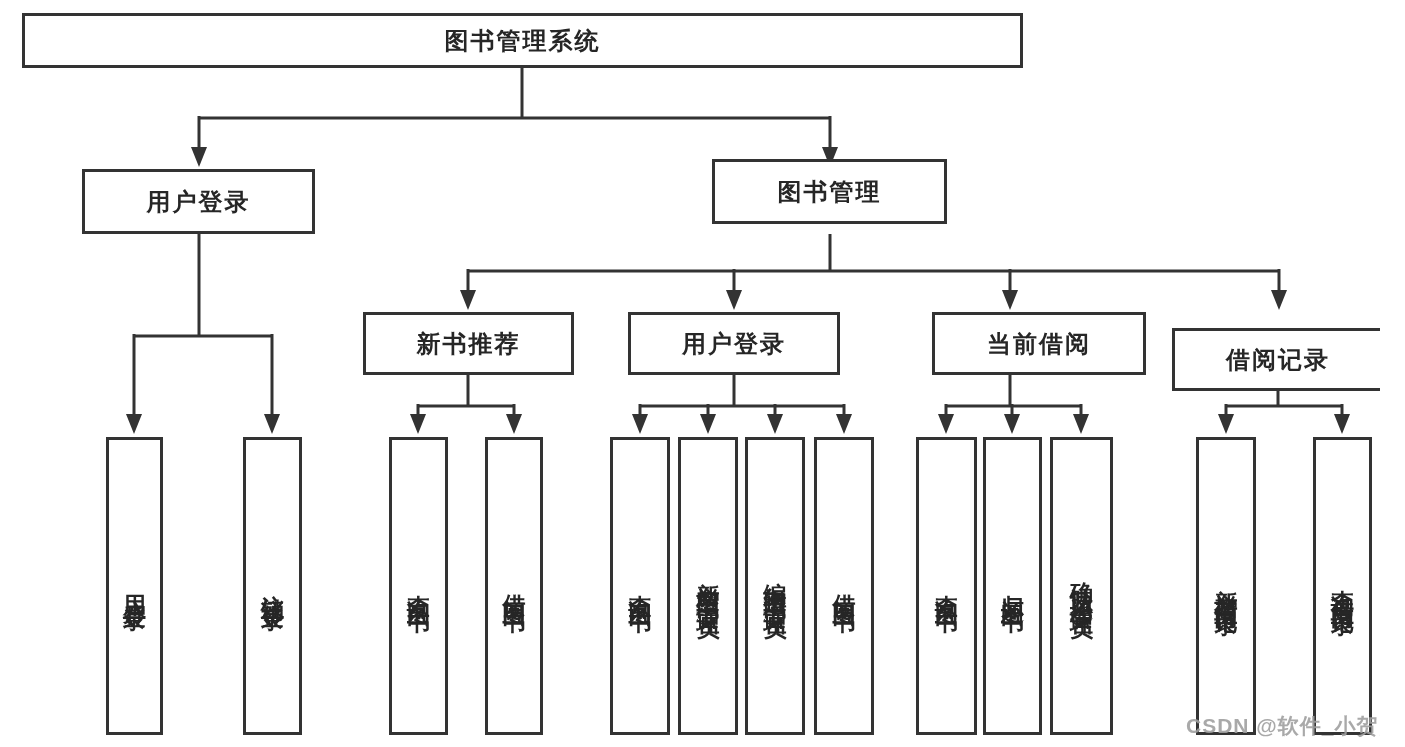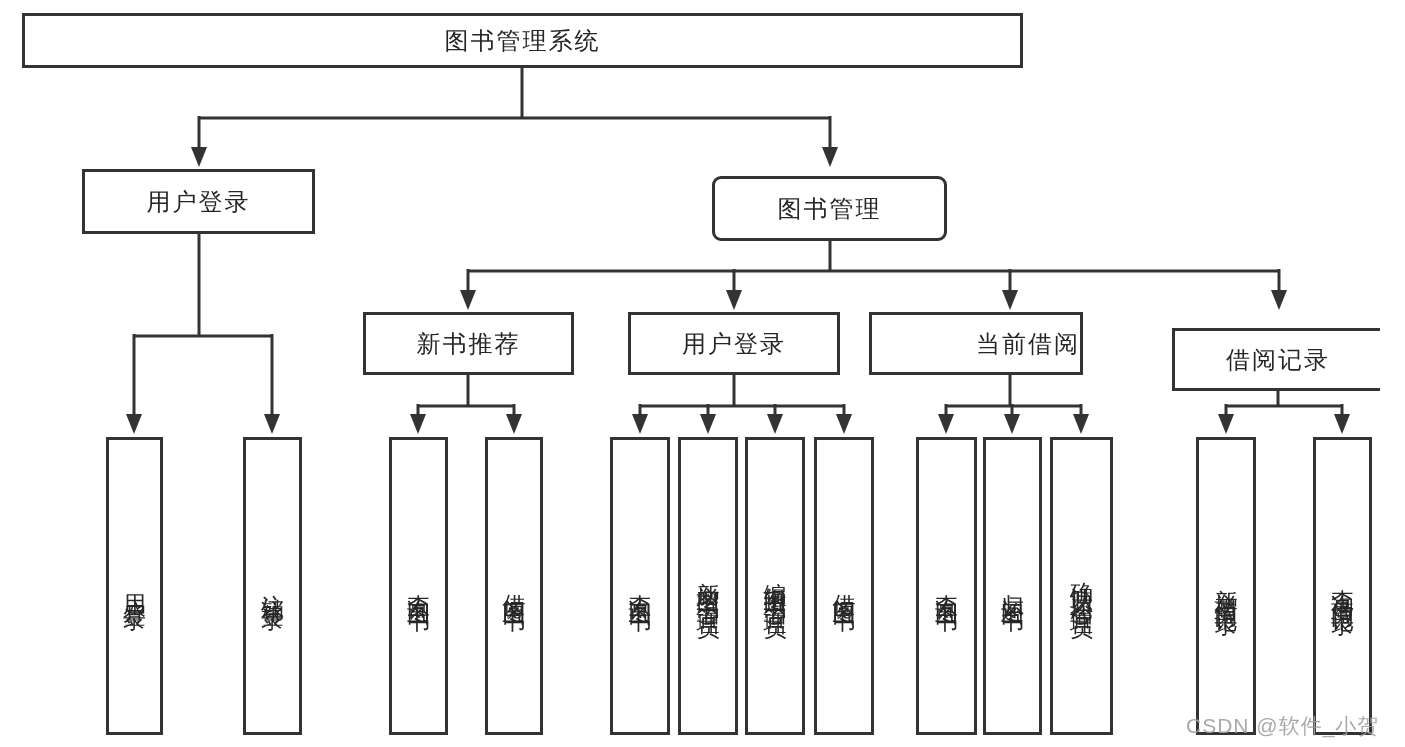--- a/index.html
+++ b/index.html
@@ -7,20 +7,21 @@
     padding: 0;
     background: #ffffff;
   }
   .canvas {
     position: relative;
     width: 1380px;
     height: 747px;
     background: #ffffff;
     font-family: "Liberation Sans", sans-serif;
     overflow: hidden;
+    font-weight: bold;
   }
   .connectors {
     position: absolute;
     left: 0;
     top: 0;
   }
   .node {
     position: absolute;
     box-sizing: border-box;
     background: #ffffff;
@@ -128,31 +129,31 @@
     </g>
   </svg>
 
   <div class="node h-node" style="left:22px;top:13px;width:1001px;height:55px;">
     <span>图书管理系统</span>
   </div>
 
   <div class="node h-node" style="left:82px;top:169px;width:233px;height:65px;">
     <span>用户登录</span>
   </div>
-  <div class="node h-node" style="left:712px;top:176px;width:235px;height:65px;border-radius:9px;">
+  <div class="node h-node" style="left:712px;top:159px;width:235px;height:65px;">
     <span>图书管理</span>
   </div>
 
   <div class="node h-node" style="left:363px;top:312px;width:211px;height:63px;justify-content:center;">
     <span>新书推荐</span>
   </div>
   <div class="node h-node" style="left:628px;top:312px;width:212px;height:63px;">
     <span>用户登录</span>
   </div>
-  <div class="node h-node" style="left:869px;top:312px;width:214px;height:63px;justify-content:flex-end;">
+  <div class="node h-node" style="left:932px;top:312px;width:214px;height:63px;">
     <span>当前借阅</span>
   </div>
   <div class="node h-node" style="left:1172px;top:328px;width:212px;height:63px;">
     <span>借阅记录</span>
   </div>
 
   <div class="node v-node" style="left:106px;top:437px;width:57px;height:298px;">
     <span class="v-label">用户登录</span>
   </div>
   <div class="node v-node" style="left:243px;top:437px;width:59px;height:298px;">

